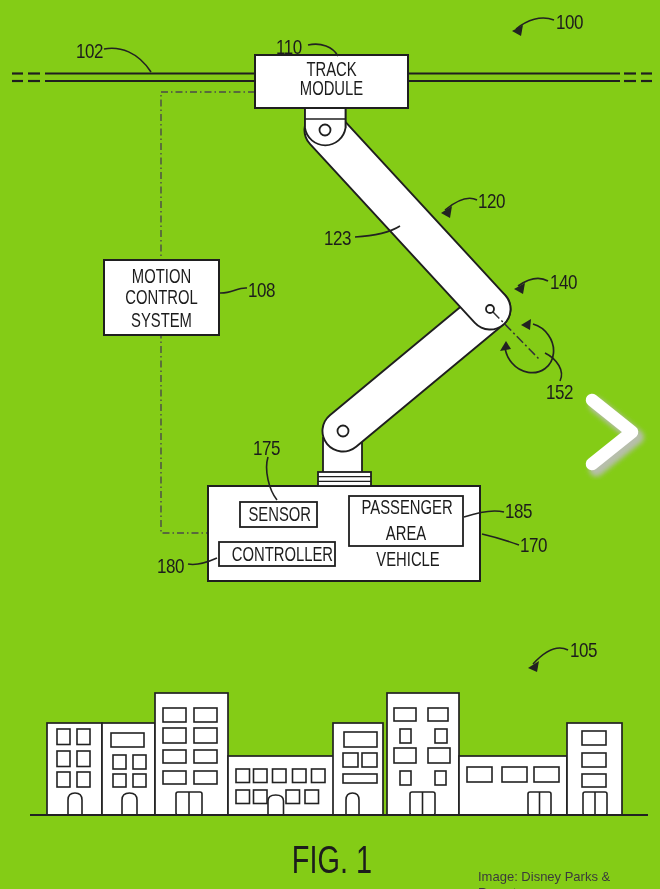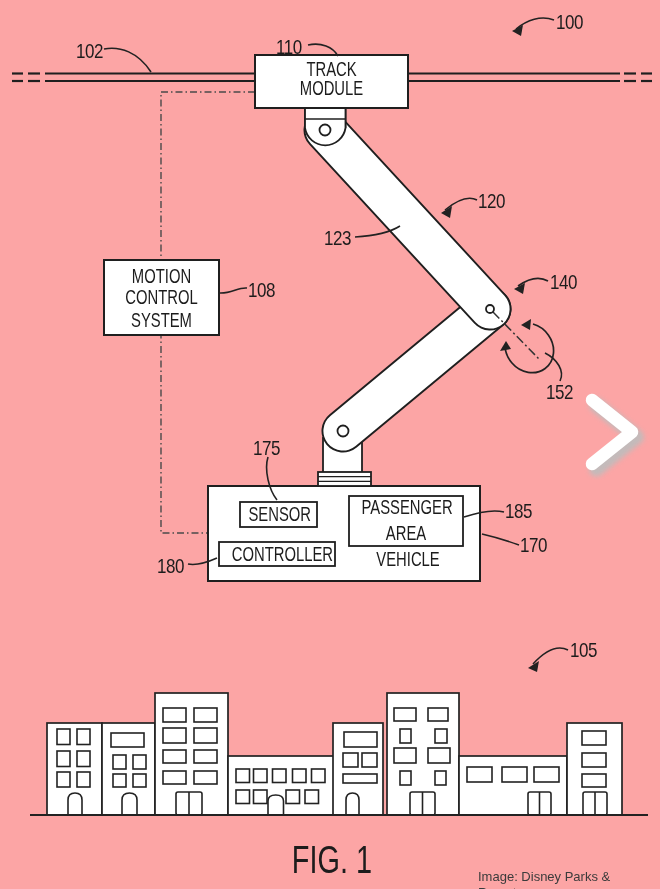--- a/index.html
+++ b/index.html
@@ -1,16 +1,16 @@
 <!DOCTYPE html>
 <html><head>
 <meta charset="utf-8">
 <style>
   html,body{margin:0;padding:0;background:#fff;}
-  .stage{position:relative;width:660px;height:889px;background:#fca5a5;overflow:hidden;
+  .stage{position:relative;width:660px;height:889px;background:#84cc16;overflow:hidden;
          font-family:"Liberation Sans",sans-serif;color:#1c1c1c;}
   .stage svg.fig{position:absolute;left:0;top:0;}
   .ref{position:absolute;font-size:20px;line-height:1;letter-spacing:-0.5px;
        transform:scale(0.85,1.02);transform-origin:left top;color:#1c1c1c;}
   .boxlabel{position:absolute;text-align:center;font-size:19px;color:#1c1c1c;
             transform:scale(0.78,1.06);transform-origin:center center;letter-spacing:0px;}
   .lh17{line-height:17.5px;}
   .lh20{line-height:20.3px;}
   .lh25{line-height:25px;}
   .fig-caption{position:absolute;left:258px;top:841px;width:148px;text-align:center;

